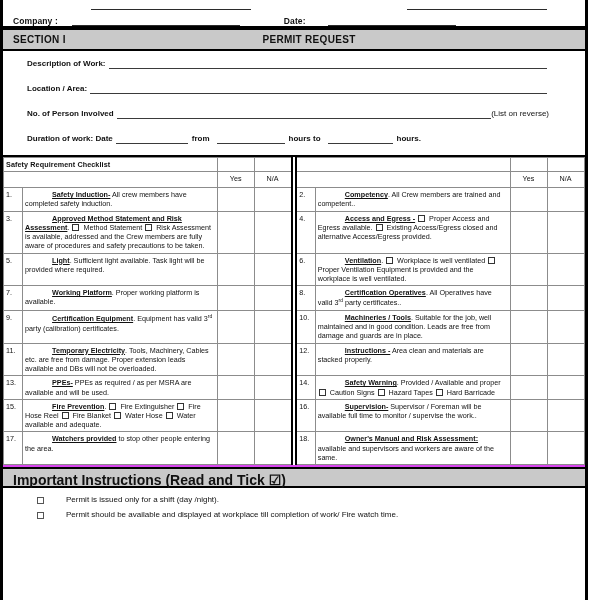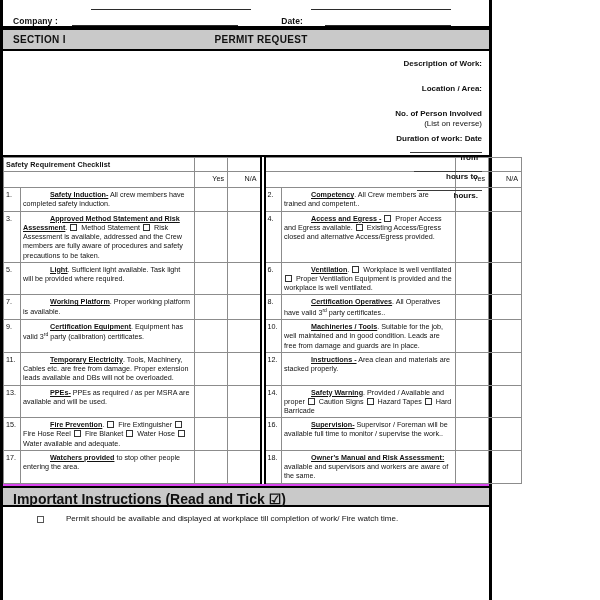--- a/index.html
+++ b/index.html
@@ -3,21 +3,21 @@
 <meta charset="utf-8">
 <style>
   html,body{margin:0;padding:0;background:#ffffff;}
   body{
     width:600px;height:600px;overflow:hidden;
     font-family:"Liberation Sans", sans-serif;
     color:#111;
     -webkit-font-smoothing:none;
   }
   .page{
-    position:relative;width:492px;height:600px;box-sizing:border-box;
+    position:relative;width:588px;height:600px;box-sizing:border-box;
     border-left:3px solid #000;border-right:3px solid #000;
     background:#fff;
   }
 
   
   .topblock{border-bottom:3px solid #000;}
   .idrow{
     display:flex;align-items:flex-end;
     height:13px;padding:0 10px;box-sizing:border-box;
   }
@@ -37,21 +37,21 @@
   .band-left{
     position:absolute;left:10px;top:4px;font-size:10px;font-weight:bold;letter-spacing:.3px;
   }
   .band-center{
     position:absolute;left:0;right:0;top:4px;text-align:center;
     font-size:10px;font-weight:bold;letter-spacing:.3px;padding-left:30px;
   }
 
   
   .fields{border-bottom:2px solid #000;padding:8px 0 6px 0;}
-  .fldrow{display:flex;align-items:flex-end;padding:0 7px;margin-bottom:13px;height:12px;flex-direction:column;}
+  .fldrow{display:flex;align-items:flex-start;padding:0 24px;margin-bottom:13px;height:12px;}
   .fldrow:last-child{margin-bottom:3px;}
   .fldlabel{font-size:8px;font-weight:bold;white-space:nowrap;}
   .fldnote{font-size:8px;white-space:nowrap;}
   .fldline{border-bottom:1px solid #3a3a3a;height:9px;margin-left:3px;}
   .fldline.fixed-w{flex:none;}
   .w-date{width:72px;}
   .w-from{width:68px;}
   .w-to{width:65px;}
   .gapword{font-size:8px;font-weight:bold;margin:0 4px;white-space:nowrap;}
 
@@ -68,21 +68,21 @@
   .col-num{width:17px;}
   .col-txt{width:174px;}
   .col-yes{width:33px;}
   .col-na{width:33px;}
   .col-gap{width:4px;border-top:none !important;border-bottom:none !important;
            border-left:2px solid #000 !important;border-right:2px solid #000 !important;
            background:#fff;padding:0 !important;}
   .hdr-title{
     font-size:9.5px;font-weight:bold;padding:3px 6px 3px 6px;letter-spacing:.1px;
   }
-  .hdr-yesna{text-align:right;font-size:7.5px;padding:2px 0 1px 0;height:11px;}
+  .hdr-yesna{text-align:center;font-size:7.5px;padding:2px 0 1px 0;height:11px;}
   .num{font-size:7.2px;padding-left:3px;}
   .ttl{font-weight:bold;text-decoration:underline;margin-left:27px;}
   .cb{
     display:inline-block;width:5px;height:5px;border:1px solid #333;
     margin:0 2px 0 1px;vertical-align:-1px;
   }
   sup{font-size:5px;vertical-align:super;}
   .blankcell{height:11px;}
 
   
@@ -287,17 +287,21 @@
         </tbody>
     </table>
   </div>
 
   <div class="band2">
     <span>Important Instructions (Read and Tick ☑)</span>
   </div>
   <div class="instr" id="instr-list">
       <div class="instr-item">
         <span class="instr-cb"></span>
+        <span class="instr-txt">Permit is issued only for a shift (day /night).</span>
+      </div>
+      <div class="instr-item">
+        <span class="instr-cb"></span>
         <span class="instr-txt">Permit should be available and displayed at workplace till completion of work/ Fire watch time.</span>
       </div>
     </div>
 
 </div>
 
 </body></html>

